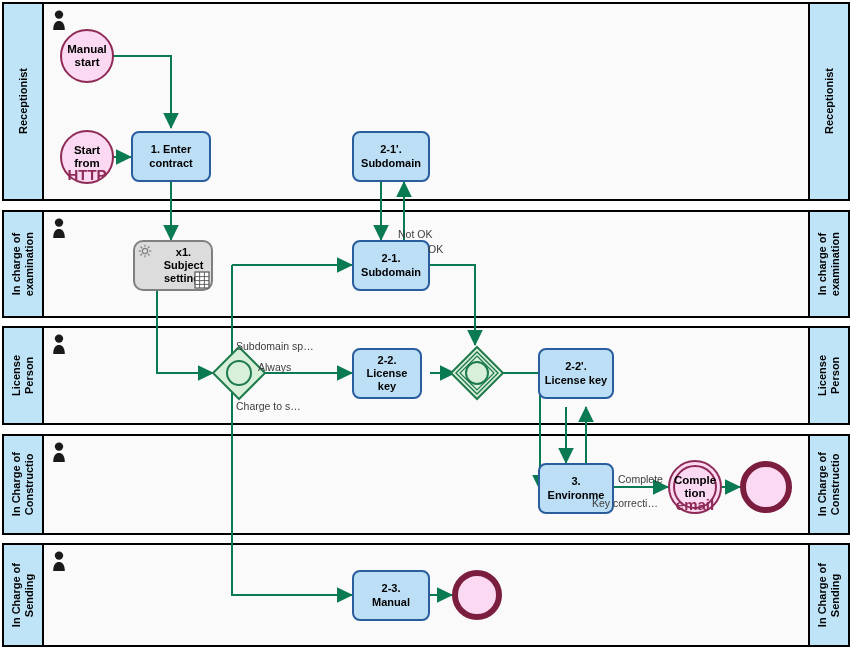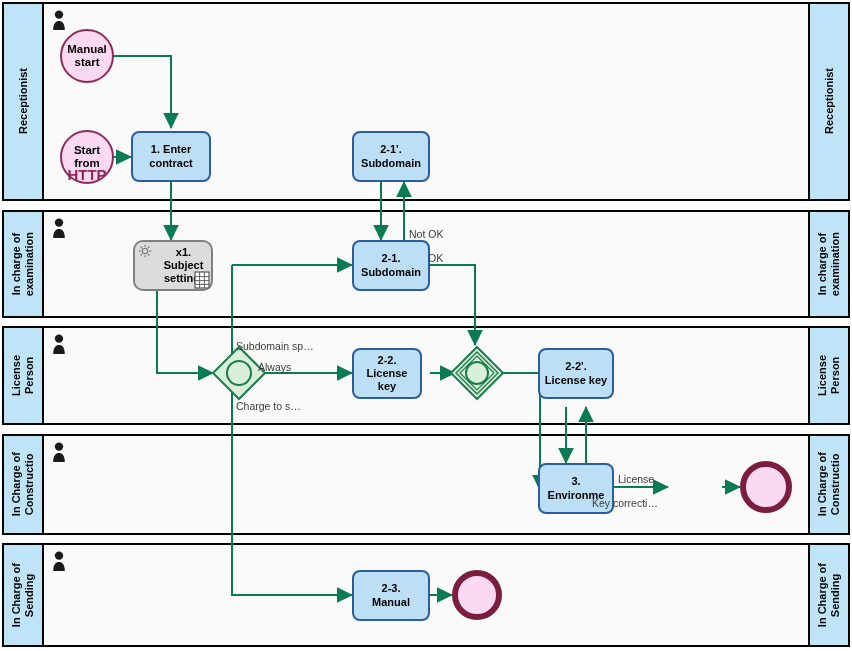--- a/index.html
+++ b/index.html
@@ -180,20 +180,26 @@
     <div class="ev-label">Manual
 start</div>
   </div>
 
   <div class="event ev-start" style="left:60px;top:130px;width:54px;height:54px;">
     <div class="ev-label">Start
 from</div>
     <div class="ev-sub" style="top:34px;">HTTP</div>
   </div>
 
+  <div class="event ev-inter" style="left:668px;top:460px;width:54px;height:54px;">
+    <div class="ring"></div>
+    <div class="ev-label">Comple
+tion</div>
+    <div class="ev-sub" style="top:34px;">email</div>
+  </div>
 
   <div class="event ev-end" style="left:740px;top:461px;width:52px;height:52px;"></div>
 
   <div class="event ev-end" style="left:452px;top:570px;width:50px;height:50px;"></div>
 
   <div class="task" style="left:131px;top:131px;width:80px;height:51px;">
     <div class="t-txt">1. Enter
 contract</div>
   </div>
 
@@ -260,21 +266,21 @@
     <circle cx="28" cy="28" r="12" fill="none" stroke="#1f7a4d" stroke-width="2"></circle>
   </svg>
 
   <svg class="gw" style="left:449px;top:345px;width:56px;height:56px;" viewBox="0 0 56 56">
     <polygon points="28,2 54,28 28,54 2,28" fill="#d8f0d8" stroke="#1f7a4d" stroke-width="2"></polygon>
     <polygon points="28,7 49,28 28,49 7,28" fill="none" stroke="#1f7a4d" stroke-width="1.4"></polygon>
     <polygon points="28,11 45,28 28,45 11,28" fill="none" stroke="#1f7a4d" stroke-width="1.2"></polygon>
     <circle cx="28" cy="28" r="11" fill="#d8f0d8" stroke="#1f7a4d" stroke-width="2"></circle>
   </svg>
 
-  <div class="flowlabel" style="left:409px;top:228px;">Not OK</div>
-  <div class="flowlabel" style="left:428px;top:252px;">OK</div>
+  <div class="flowlabel" style="left:398px;top:228px;">Not OK</div>
+  <div class="flowlabel" style="left:428px;top:243px;">OK</div>
   <div class="flowlabel" style="left:236px;top:340px;">Subdomain sp…</div>
   <div class="flowlabel" style="left:258px;top:361px;">Always</div>
   <div class="flowlabel" style="left:236px;top:400px;">Charge to s…</div>
   <div class="flowlabel" style="left:592px;top:449px;margin-top:48px;">Key correcti…</div>
-  <div class="flowlabel" style="left:618px;top:473px;">License</div>
+  <div class="flowlabel" style="left:618px;top:473px;">Complete</div>
 
 </div>
 
 </body></html>

